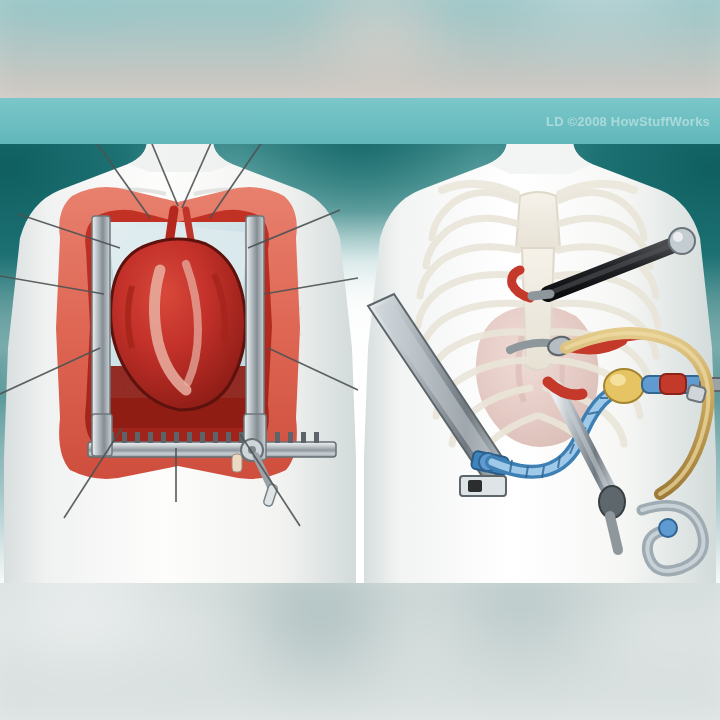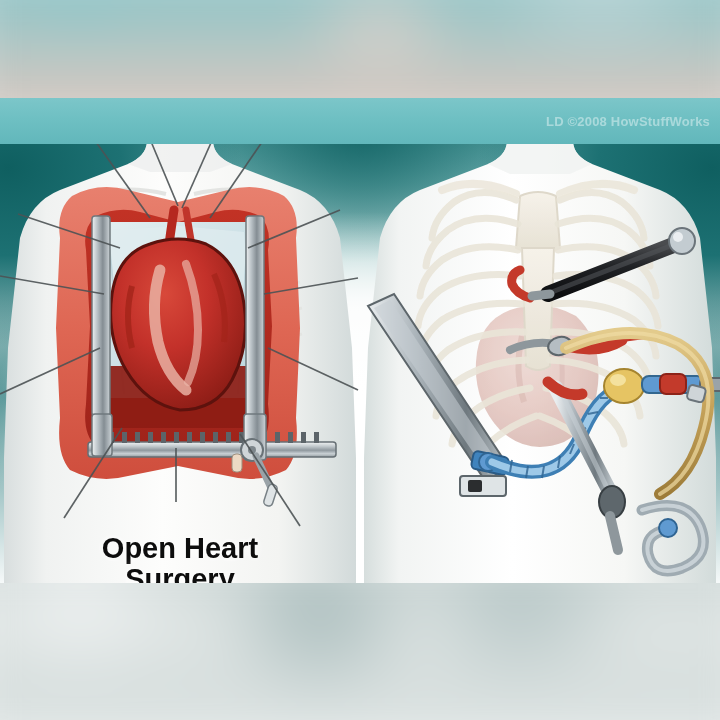--- a/index.html
+++ b/index.html
@@ -255,22 +255,20 @@
           <path d="M248 150 L340 112"></path>
           <path d="M104 196 L0 178"></path>
           <path d="M264 196 L358 180"></path>
           <path d="M100 250 L0 296"></path>
           <path d="M268 250 L358 292"></path>
           <path d="M122 330 L64 420"></path>
           <path d="M240 336 L300 428"></path>
           <path d="M176 350 L176 404"></path>
         </g>
       </svg>
-      <div class="caption" id="caption-left">Open Heart
-Surgery</div>
     </div>
 
     <div class="torso" id="torso-right">
       <svg width="360" height="485" viewBox="0 0 360 485">
         <defs>
           <linearGradient id="skinR" x1="0" y1="0" x2="1" y2="0">
             <stop offset="0%" stop-color="#d6dedd"></stop>
             <stop offset="10%" stop-color="#f2f4f3"></stop>
             <stop offset="42%" stop-color="#ffffff"></stop>
             <stop offset="74%" stop-color="#f6f7f5"></stop>

